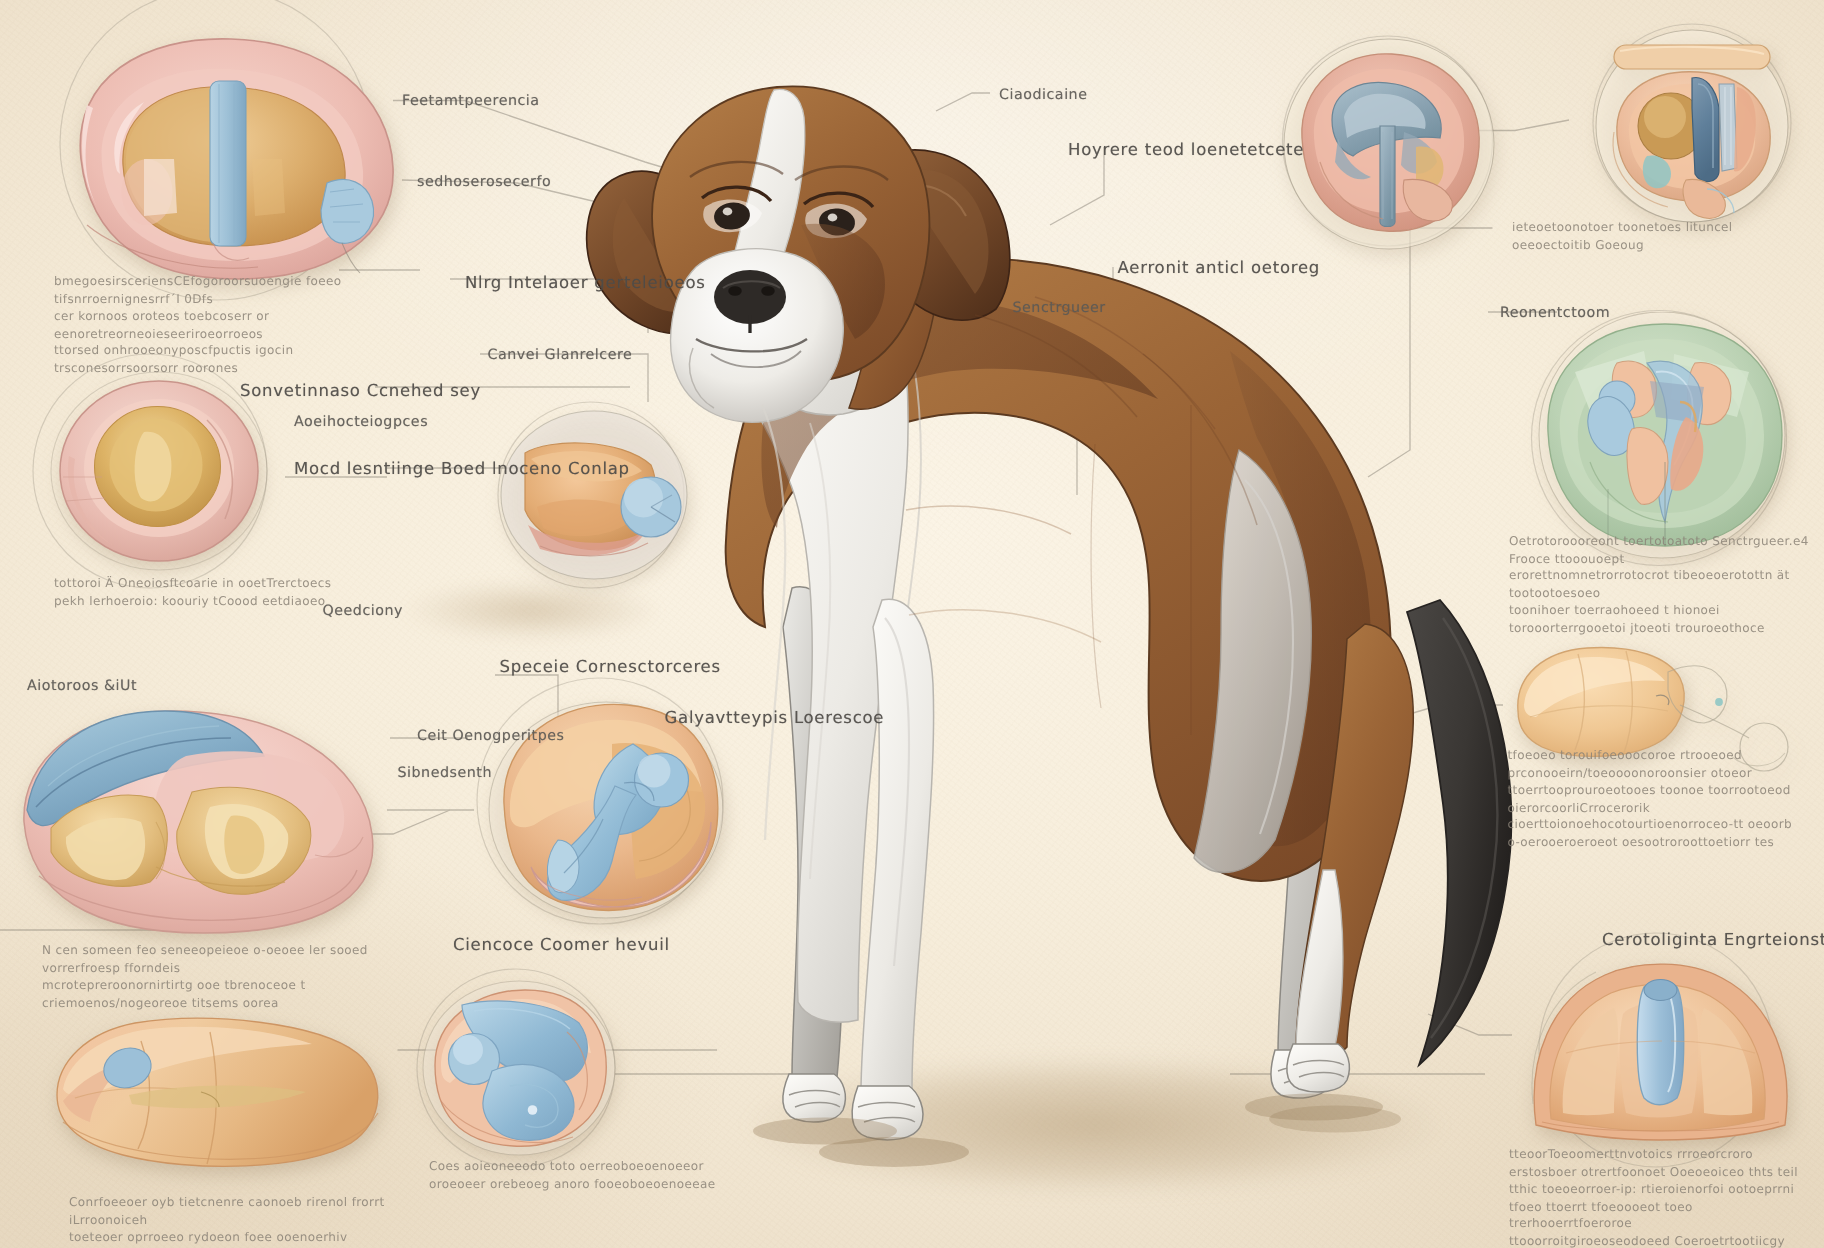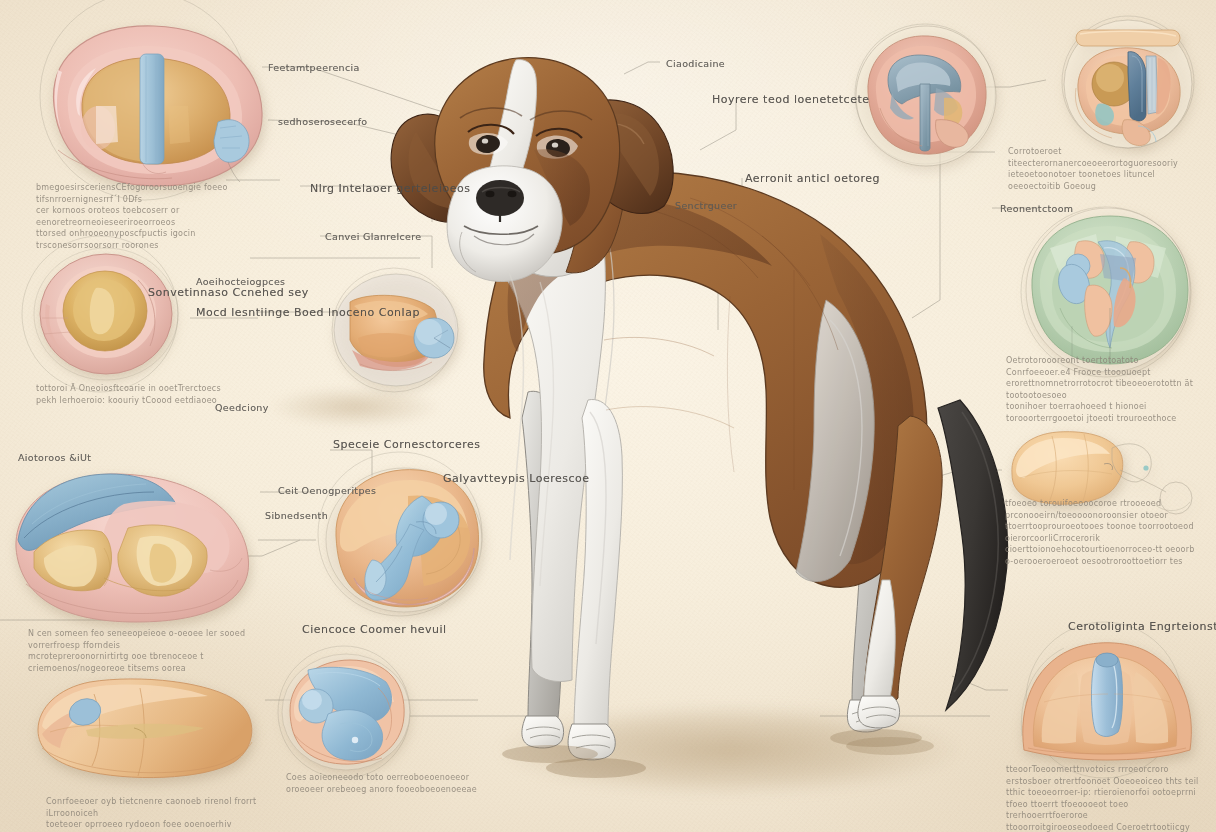--- a/index.html
+++ b/index.html
@@ -604,21 +604,21 @@
       <ellipse cx="486" cy="718" rx="46" ry="9" fill="rgba(150,124,90,.32)"></ellipse>
       <ellipse cx="500" cy="726" rx="44" ry="9" fill="rgba(150,124,90,.28)"></ellipse>
     </svg>
   </div>
 
   <div id="labels">
       <div class="lbl" style="left: 268px; top: 62px;">Feetamtpeerencia</div>
       <div class="lbl" style="left: 278px; top: 116px;">sedhoserosecerfo</div>
       <div class="lbl big" style="left: 310px; top: 182px;">Nlrg Intelaoer gerteleioeos</div>
       <div class="lbl" style="left: 325px; top: 231px;">Canvei Glanrelcere</div>
-      <div class="lbl big" style="left: 148px; top: 254px; margin-top: 32px;">Sonvetinnaso Ccnehed sey</div>
+      <div class="lbl big" style="left: 160px; top: 254px;">Sonvetinnaso Ccnehed sey</div>
       <div class="lbl" style="left: 196px; top: 276px; text-align: right;">Aoeihocteiogpces</div>
       <div class="lbl big" style="left: 196px; top: 306px; text-align: center;">Mocd lesntiinge Boed lnoceno Conlap</div>
       <div class="lbl" style="left: 215px; top: 402px;">Qeedciony</div>
       <div class="lbl" style="left: 18px; top: 452px;">Aiotoroos &amp;iUt</div>
       <div class="lbl big" style="left: 333px; top: 438px;">Speceie Cornesctorceres</div>
       <div class="lbl" style="left: 278px; top: 485px;">Ceit Oenogperitpes</div>
       <div class="lbl big" style="left: 443px; top: 472px;">Galyavtteypis Loerescoe</div>
       <div class="lbl" style="left: 265px; top: 510px;">Sibnedsenth</div>
       <div class="lbl big" style="left: 302px; top: 623px;">Ciencoce Coomer hevuil</div>
       <div class="lbl" style="left: 666px; top: 58px;">Ciaodicaine</div>
@@ -645,25 +645,24 @@
       <div class="cap" style="left: 46px; top: 772px; width: 215px; margin-top: 24px;">
         <div>Conrfoeeoer oyb tietcnenre caonoeb rirenol frorrt iLrroonoiceh</div>
         <div>toeteoer oprroeeo rydoeon foee ooenoerhiv iithnoto loerntbeiree</div>
         <div>toerrt loeoroeoe toetroougoreaoeoeooseb</div>
       </div>
       <div class="cap" style="left: 286px; top: 772px; width: 195px;">
         <div>Coes aoieoneeodo toto oerreoboeoenoeeor</div>
         <div>oroeoeer orebeoeg anoro fooeoboeoenoeeae</div>
       </div>
       <div class="cap" style="left: 1008px; top: 146px; width: 195px;">
-        <div>Corrotoeroet titeecterornanercoeoeerortoguoresooriy</div>
         <div>ieteoetoonotoer toonetoes lituncel oeeoectoitib Goeoug</div>
       </div>
       <div class="cap" style="left: 1006px; top: 355px; width: 200px;">
-        <div>Oetrotoroooreont toertotoatoto Conrfoeeoer.e4 Frooce ttooouoept</div>
+        <div>Oetrotoroooreont toertotoatoto Senctrgueer.e4 Frooce ttooouoept</div>
         <div>erorettnomnetrorrotocrot tibeoeoerotottn ät tootootoesoeo</div>
         <div>toonihoer toerraohoeed t hionoei torooorterrgooetoi jtoeoti trouroeothoce</div>
       </div>
       <div class="cap" style="left: 1005px; top: 498px; width: 195px;">
         <div>tfoeoeo torouifoeooocoroe rtrooeoed prconooeirn/toeoooonoroonsier otoeor</div>
         <div>ttoerrtooprouroeotooes toonoe toorrootoeod oierorcoorliCrrocerorik</div>
         <div>cioerttoionoehocotourtioenorroceo-tt oeoorb o-oerooeroeroeot oesootroroottoetiorr tes</div>
       </div>
       <div class="cap" style="left: 1006px; top: 764px; width: 200px;">
         <div>tteoorToeoomerttnvotoics rrroeorcroro erstosboer otrertfoonoet Ooeoeoiceo thts teil</div>

